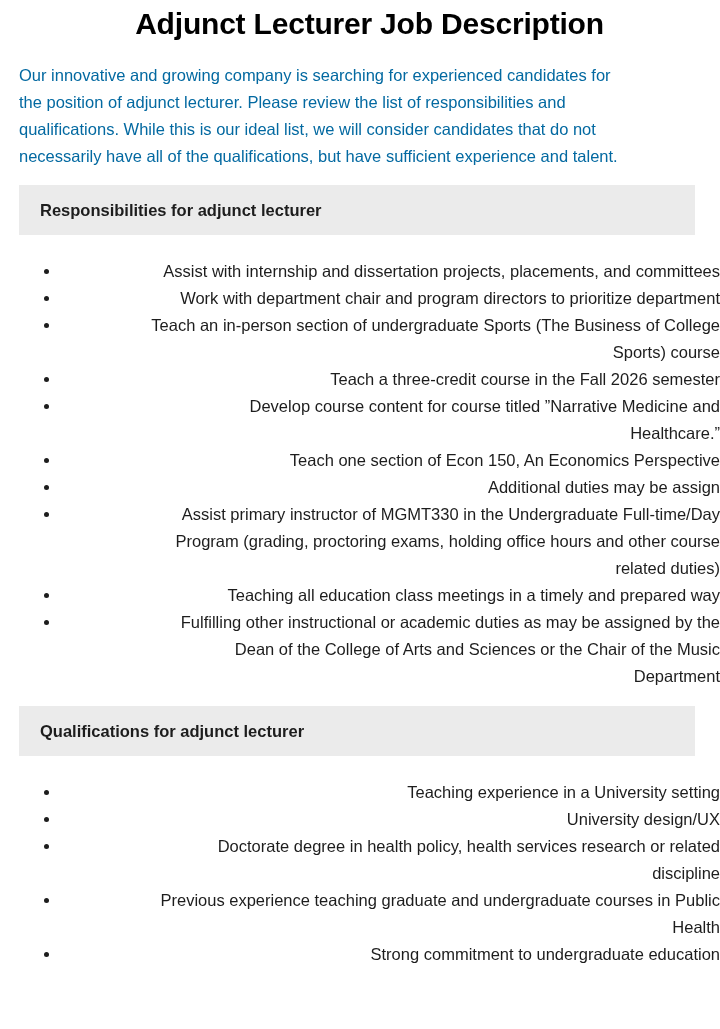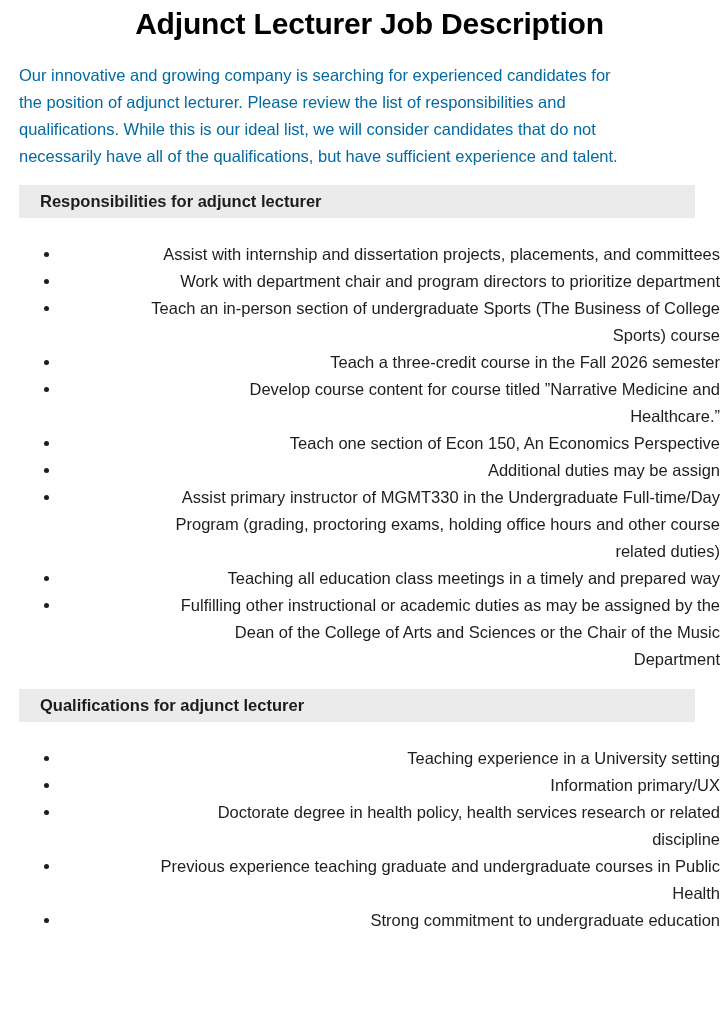--- a/index.html
+++ b/index.html
@@ -32,21 +32,21 @@
   p.intro {
     margin: 19px 6px 0 0;
     font-size: 16.5px;
     line-height: 27px;
     white-space: pre-line;
     color: #0369a1;
   }
   .section-bar {
     margin-top: 15px;
     width: 676px;
-    height: 33px;
+    height: 50px;
     background: #ebebeb;
     display: flex;
     align-items: center;
     box-sizing: border-box;
     padding-left: 21px;
     font-size: 16.5px;
     font-weight: 700;
     color: #1d1d1d;
   }
   ul.bullet-list {
@@ -106,21 +106,21 @@
       <li><span class="dot"></span><span class="item-text">Fulfilling other instructional or academic duties as may be assigned by the
 Dean of the College of Arts and Sciences or the Chair of the Music
 Department</span></li>
     </ul>
   </section>
 
   <section>
     <div class="section-bar">Qualifications for adjunct lecturer</div>
     <ul class="bullet-list">
       <li><span class="dot"></span><span class="item-text">Teaching experience in a University setting</span></li>
-      <li><span class="dot"></span><span class="item-text">Information primary/UX</span></li>
+      <li><span class="dot"></span><span class="item-text">University design/UX</span></li>
       <li><span class="dot"></span><span class="item-text">Doctorate degree in health policy, health services research or related
 discipline</span></li>
       <li><span class="dot"></span><span class="item-text">Previous experience teaching graduate and undergraduate courses in Public
 Health</span></li>
       <li><span class="dot"></span><span class="item-text">Strong commitment to undergraduate education</span></li>
     </ul>
   </section>
 
 </div>
 

